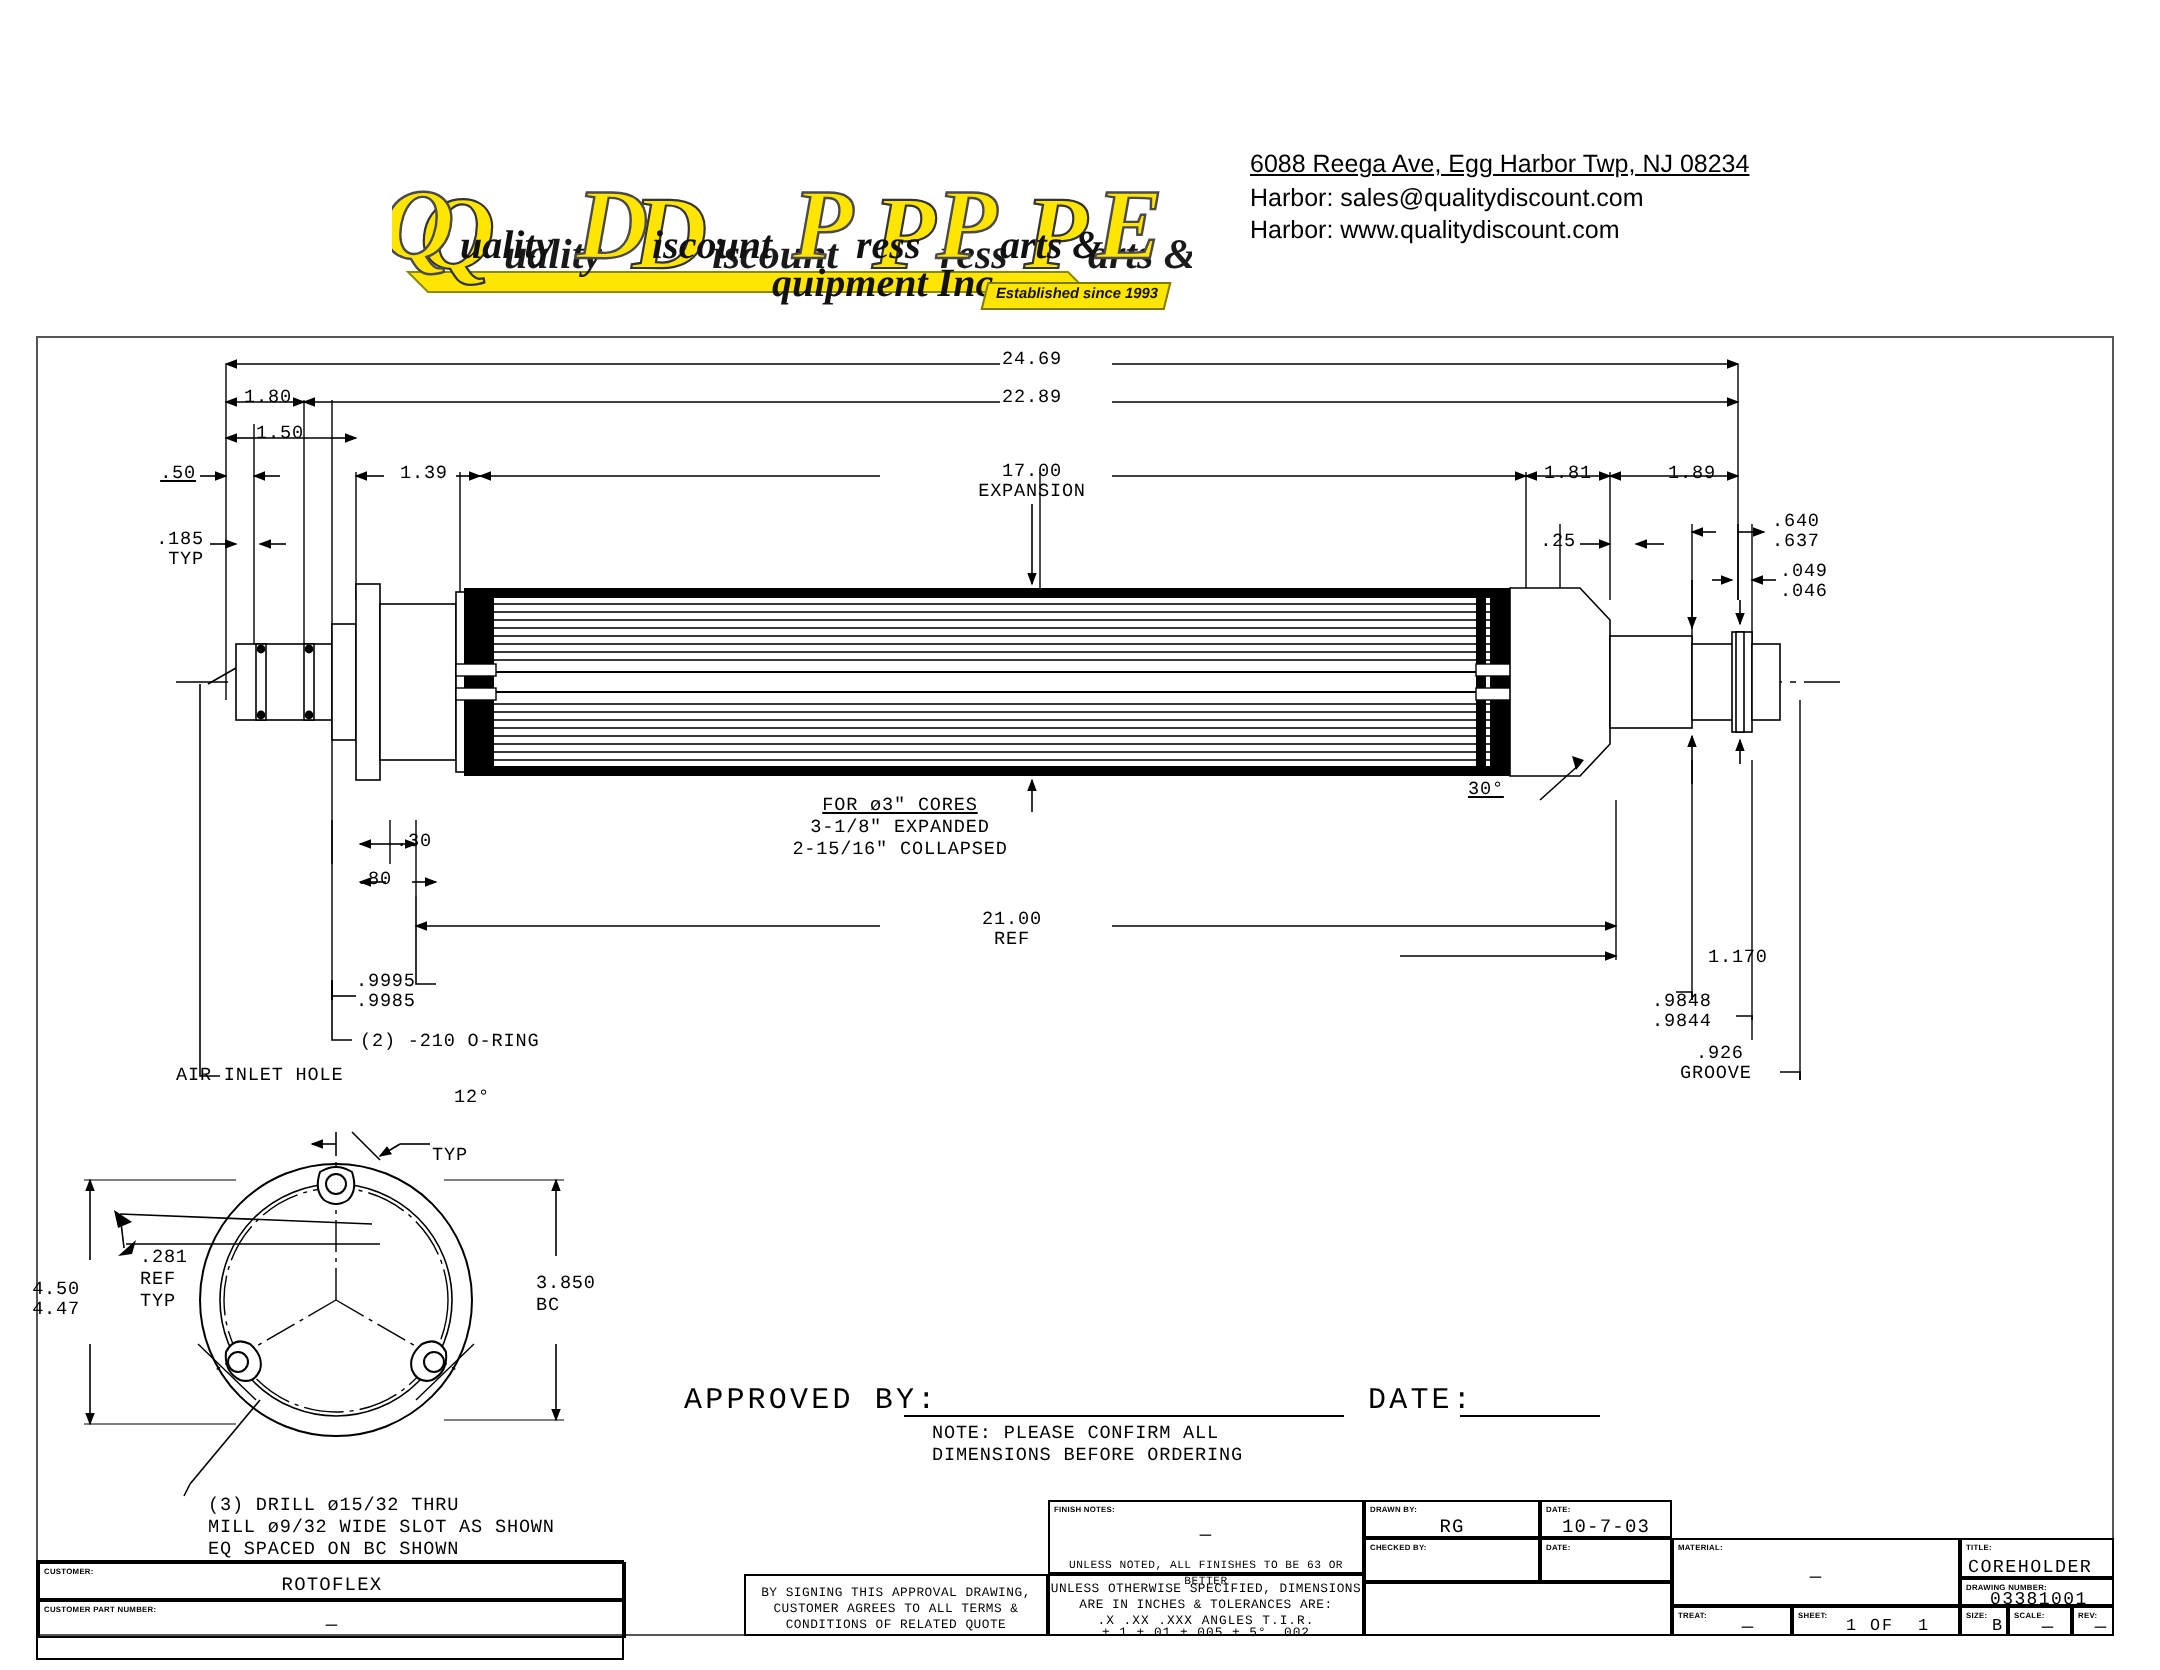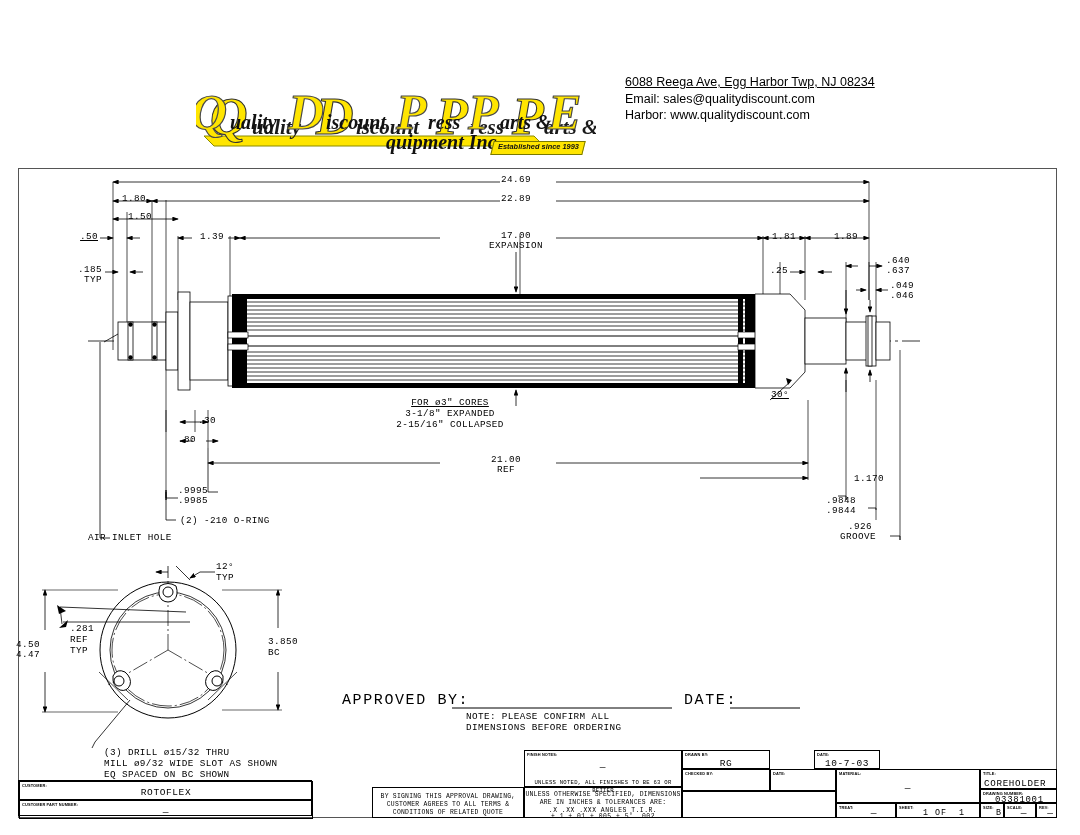--- a/index.html
+++ b/index.html
@@ -70,21 +70,21 @@
   </svg>
 </div>
 <div class="abs" style="left:196px;top:74px;width:400px;height:80px;overflow:visible;">
   <div class="abs" style="left:190px;top:57px;font-family:'Liberation Serif',serif;font-style:italic;font-weight:bold;font-size:20px;color:#111;">quipment Inc.</div>
   <div class="abs" style="left:296px;top:67px;width:90px;height:12px;background:#FFE500;border:1px solid #7a7a00;transform:skewX(-14deg);"></div>
   <div class="abs" style="left:302px;top:68px;font-family:'Liberation Sans',sans-serif;font-style:italic;font-weight:bold;font-size:7.4px;color:#111;">Established since 1993</div>
 </div>
 
 <div class="abs" id="contact">
   <div class="addr">6088 Reega Ave, Egg Harbor Twp, NJ 08234</div>
-  <div>Email: sales@qualitydiscount.com</div>
+  <div>Harbor: sales@qualitydiscount.com</div>
   <div>Harbor: www.qualitydiscount.com</div>
 </div>
 
 <div class="abs tb" id="frame"></div>
 
 <svg class="abs" id="vec" viewBox="0 0 1080 835">
   <defs>
     <pattern id="hatch" width="4" height="4" patternUnits="userSpaceOnUse">
       <rect width="4" height="4" fill="#fff"></rect>
       <line x1="0" y1="0" x2="0" y2="4" stroke="#000" stroke-width="0"></line>
@@ -319,54 +319,54 @@
 <div class="abs lbl c" style="left:826px;top:232px;width:40px;">1.89</div>
 <div class="abs lbl r" style="left:760px;top:266px;width:28px;">.25</div>
 <div class="abs lbl" style="left:886px;top:256px;width:40px;">.640</div>
 <div class="abs lbl" style="left:886px;top:266px;width:40px;">.637</div>
 <div class="abs lbl" style="left:890px;top:281px;width:40px;">.049</div>
 <div class="abs lbl" style="left:890px;top:291px;width:40px;">.046</div>
 <div class="abs lbl" style="left:198px;top:416px;width:32px;">.30</div>
 <div class="abs lbl" style="left:178px;top:435px;width:32px;">.80</div>
 <div class="abs lbl c" style="left:466px;top:455px;width:80px;">21.00</div>
 <div class="abs lbl c" style="left:466px;top:465px;width:80px;">REF</div>
-<div class="abs lbl" style="left:771px;top:390px;width:34px;text-decoration:underline;">30°</div>
+<div class="abs lbl" style="left:734px;top:390px;width:34px;text-decoration:underline;">30°</div>
 <div class="abs lbl" style="left:808px;top:474px;width:44px;padding-left:46px;">1.170</div>
 <div class="abs lbl" style="left:826px;top:496px;width:44px;">.9848</div>
 <div class="abs lbl" style="left:826px;top:506px;width:44px;">.9844</div>
 <div class="abs lbl" style="left:848px;top:522px;width:44px;">.926</div>
 <div class="abs lbl" style="left:840px;top:532px;width:52px;">GROOVE</div>
 <div class="abs lbl" style="left:178px;top:486px;width:44px;">.9995</div>
 <div class="abs lbl" style="left:178px;top:496px;width:44px;">.9985</div>
 
 <div class="abs lbl c u" style="left:390px;top:398px;width:120px;">FOR ø3" CORES</div>
 <div class="abs lbl c" style="left:390px;top:409px;width:120px;">3-1/8" EXPANDED</div>
 <div class="abs lbl c" style="left:380px;top:420px;width:140px;">2-15/16" COLLAPSED</div>
 <div class="abs lbl" style="left:180px;top:516px;width:140px;">(2) -210 O-RING</div>
 <div class="abs lbl" style="left:88px;top:533px;width:150px;">AIR INLET HOLE</div>
 
 <div class="abs lbl r" style="left:10px;top:640px;width:30px;">4.50</div>
 <div class="abs lbl r" style="left:10px;top:650px;width:30px;">4.47</div>
 <div class="abs lbl" style="left:268px;top:637px;width:50px;">3.850</div>
 <div class="abs lbl" style="left:268px;top:648px;width:50px;">BC</div>
-<div class="abs lbl" style="left:216px;top:562px;width:40px;">12°</div>
+<div class="abs lbl" style="left:216px;top:544px;width:40px;text-align:center;">12°</div>
 <div class="abs lbl" style="left:216px;top:573px;width:40px;">TYP</div>
 <div class="abs lbl" style="left:70px;top:624px;width:40px;">.281</div>
 <div class="abs lbl" style="left:70px;top:635px;width:40px;">REF</div>
 <div class="abs lbl" style="left:70px;top:646px;width:40px;">TYP</div>
 <div class="abs lbl" style="left:104px;top:748px;width:230px;">(3) DRILL ø15/32 THRU</div>
 <div class="abs lbl" style="left:104px;top:759px;width:250px;">MILL ø9/32 WIDE SLOT AS SHOWN</div>
 <div class="abs lbl" style="left:104px;top:770px;width:230px;">EQ SPACED ON BC SHOWN</div>
 
 <div class="abs lbl big" style="left:342px;top:696px;width:150px;">APPROVED BY:</div>
 <div class="abs lbl big" style="left:684px;top:696px;width:60px;">DATE:</div>
 <div class="abs lbl" style="left:466px;top:712px;width:220px;">NOTE: PLEASE CONFIRM ALL</div>
 <div class="abs lbl" style="left:466px;top:723px;width:240px;">DIMENSIONS BEFORE ORDERING</div>
 
-<div class="tb" style="left:18px;top:780px;width:294px;height:36px;">
+<div class="tb" style="left:18px;top:780px;width:294px;height:50px;">
   <div class="tb" style="left:0;top:0;width:294px;height:19px;">
     <div class="tbh">CUSTOMER:</div>
     <div class="tbv" style="top:5px;">ROTOFLEX</div>
   </div>
   <div class="tb" style="left:0;top:19px;width:294px;height:19px;">
     <div class="tbh">CUSTOMER PART NUMBER:</div>
     <div class="tbv" style="top:6px;">—</div>
   </div>
 </div>
 
@@ -387,21 +387,21 @@
     <div class="tbs" style="top:3px;">UNLESS OTHERWISE SPECIFIED, DIMENSIONS</div>
     <div class="tbs" style="top:11px;">ARE IN INCHES &amp; TOLERANCES ARE:</div>
     <div class="tbs" style="top:19px;letter-spacing:.5px;">.X     .XX    .XXX    ANGLES    T.I.R.</div>
     <div class="tbs" style="top:25px;letter-spacing:.5px;">±.1   ±.01  ±.005    ±.5°      .002</div>
   </div>
 
   <div class="tb" style="left:310px;top:0;width:88px;height:19px;">
     <div class="tbh">DRAWN BY:</div>
     <div class="tbv" style="top:7px;">RG</div>
   </div>
-  <div class="tb" style="left:398px;top:0;width:66px;height:19px;margin-left:44px;">
+  <div class="tb" style="left:398px;top:0;width:66px;height:19px;">
     <div class="tbh">DATE:</div>
     <div class="tbv" style="top:7px;">10-7-03</div>
   </div>
   <div class="tb" style="left:310px;top:19px;width:88px;height:22px;">
     <div class="tbh">CHECKED BY:</div>
     <div class="tbv" style="top:9px;"></div>
   </div>
   <div class="tb" style="left:398px;top:19px;width:66px;height:22px;">
     <div class="tbh">DATE:</div>
     <div class="tbv" style="top:9px;"></div>

